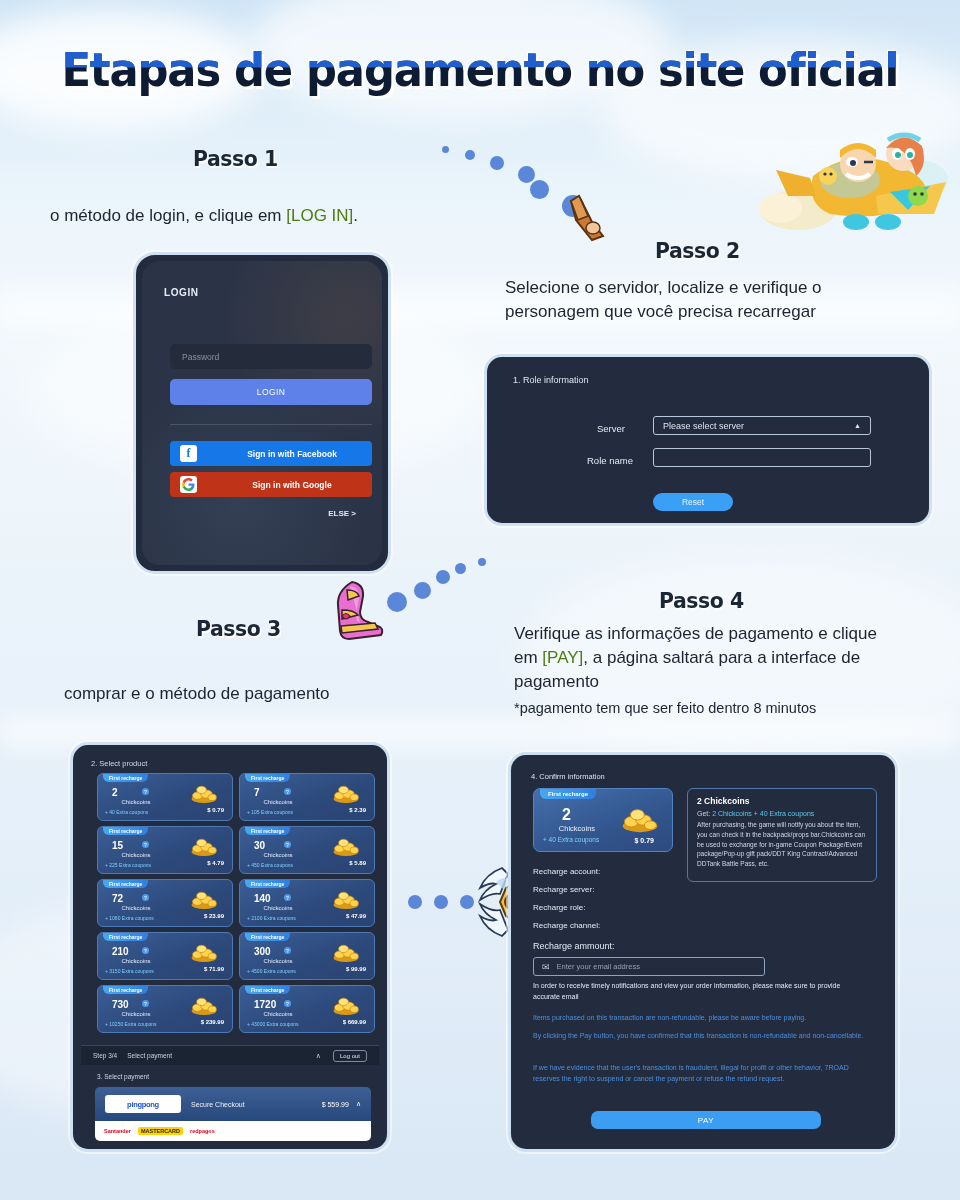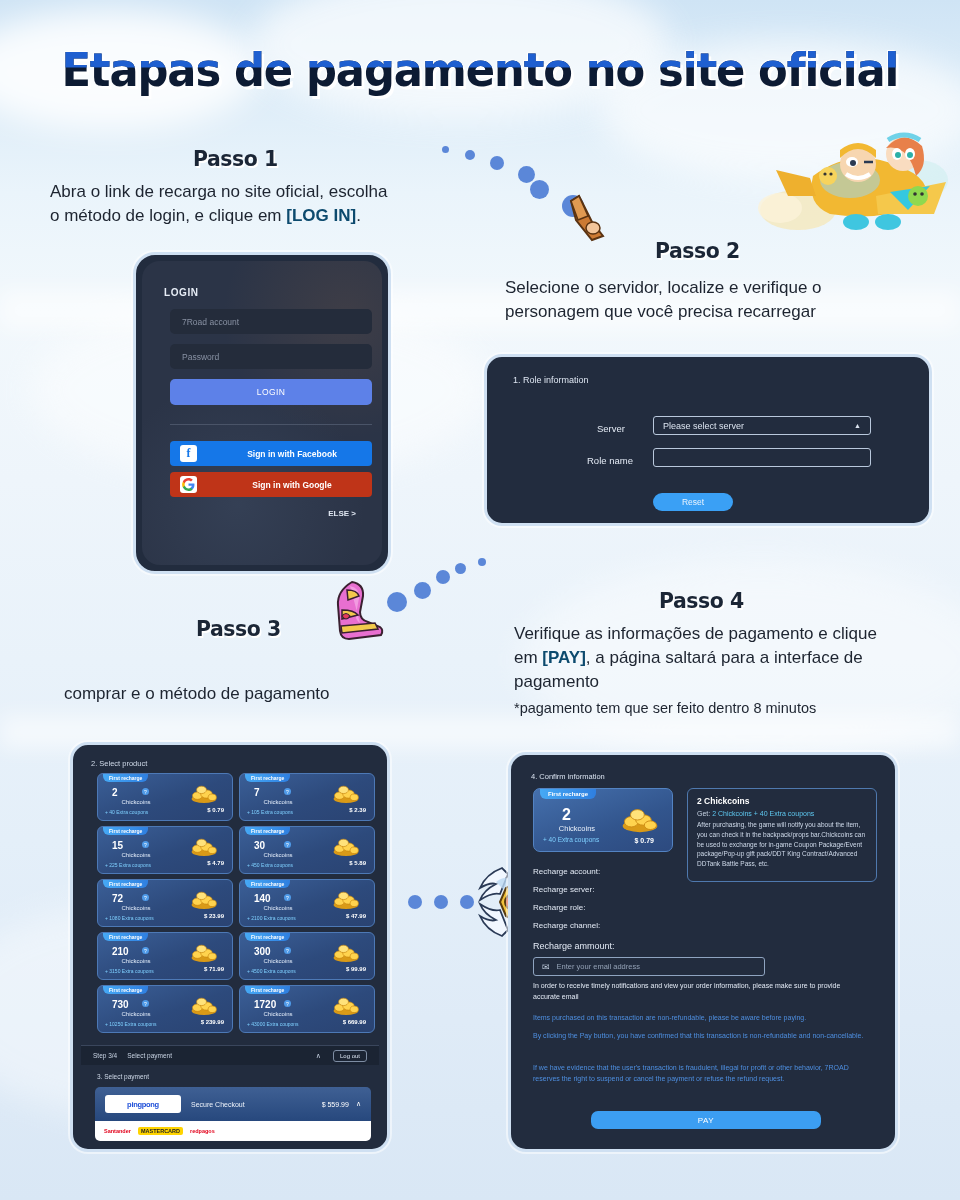--- a/index.html
+++ b/index.html
@@ -44,21 +44,21 @@
     position: absolute;
     font-family: "DejaVu Sans", sans-serif;
     font-weight: 700; font-size: 22px; color: #1b2636;
     letter-spacing: -.5px; transform: scaleX(.93); transform-origin: left center;
     text-shadow: 1.5px 1.5px 0 #ffffff;
   }
   .desc {
     position: absolute;
     font-size: 17px; line-height: 1.42; color: #1d2430;
   }
-  .desc .hl { color: #0c4a6e; font-weight: 700; text-align: right; }
+  .desc .hl { color: #4d7c0f; font-weight: 400; text-align: right; }
   .note { position: absolute; font-size: 14.5px; color: #1d2430; }
 
   
   .dot { position: absolute; border-radius: 50%; background: #5b87d8; }
 
   
   .panel {
     position: absolute;
     background: #222c3e;
     border: 3px solid #cfe0f2;
@@ -235,43 +235,40 @@
     <circle cx="73" cy="56" r="1.6" fill="#333"></circle>
   <circle cx="160" cy="78" r="10" fill="#8fd94f"></circle>
     <circle cx="157" cy="76" r="1.8" fill="#333"></circle>
     <circle cx="164" cy="76" r="1.8" fill="#333"></circle>
   <ellipse cx="98" cy="104" rx="13" ry="8" fill="#3fc6e0"></ellipse>
   <ellipse cx="130" cy="104" rx="13" ry="8" fill="#3fc6e0"></ellipse>
 </svg>
 
 <div class="passo" style="left:193px; top:146px;">Passo 1</div>
 <div class="desc" style="left:50px; top:180px; width:420px;">
-  <span>Abra o link de recarga no site oficial, escolha</span><br>
+  <br>
   <span>o método de login, e clique em </span><span class="hl">[LOG IN]</span><span>.</span>
 </div>
 
 <div class="dot" style="left:442px; top:146px; width:7px;  height:7px;"></div>
 <div class="dot" style="left:465px; top:150px; width:10px; height:10px;"></div>
 <div class="dot" style="left:490px; top:156px; width:14px; height:14px;"></div>
 <div class="dot" style="left:518px; top:166px; width:17px; height:17px;"></div>
 <div class="dot" style="left:530px; top:180px; width:19px; height:19px;"></div>
 <div class="dot" style="left:562px; top:195px; width:22px; height:22px;"></div>
 
 <svg class="art" style="left:562px; top:190px;" width="60" height="60" viewBox="0 0 60 60">
   <path d="M17 6 L30 32 L41 46 L30 50 L14 30 L9 11 Z" fill="#cc7a33" stroke="#5a3312" stroke-width="2"></path>
   <path d="M17 6 L26 26 L16 30 L9 11 Z" fill="#e09a52" stroke="#5a3312" stroke-width="1.5"></path>
   <ellipse cx="31" cy="38" rx="7" ry="6" fill="#f2c59a" stroke="#5a3312" stroke-width="1.5"></ellipse>
 </svg>
 
 <div class="panel" id="login-panel">
   <div class="pi">
     <div class="login-title">LOGIN</div>
-    <div class="lfield" id="lf-acc">
-        <span>7Road account</span>
-      </div>
     <div class="lfield" id="lf-pass">
         <span>Password</span>
       </div>
     <div class="lbtn-login">LOGIN</div>
     <div class="ldiv"></div>
     <div class="lsoc" id="lsoc-fb">
       <span class="ic">f</span>
       <span class="lbl">Sign in with Facebook</span>
     </div>
     <div class="lsoc" id="lsoc-gg">

